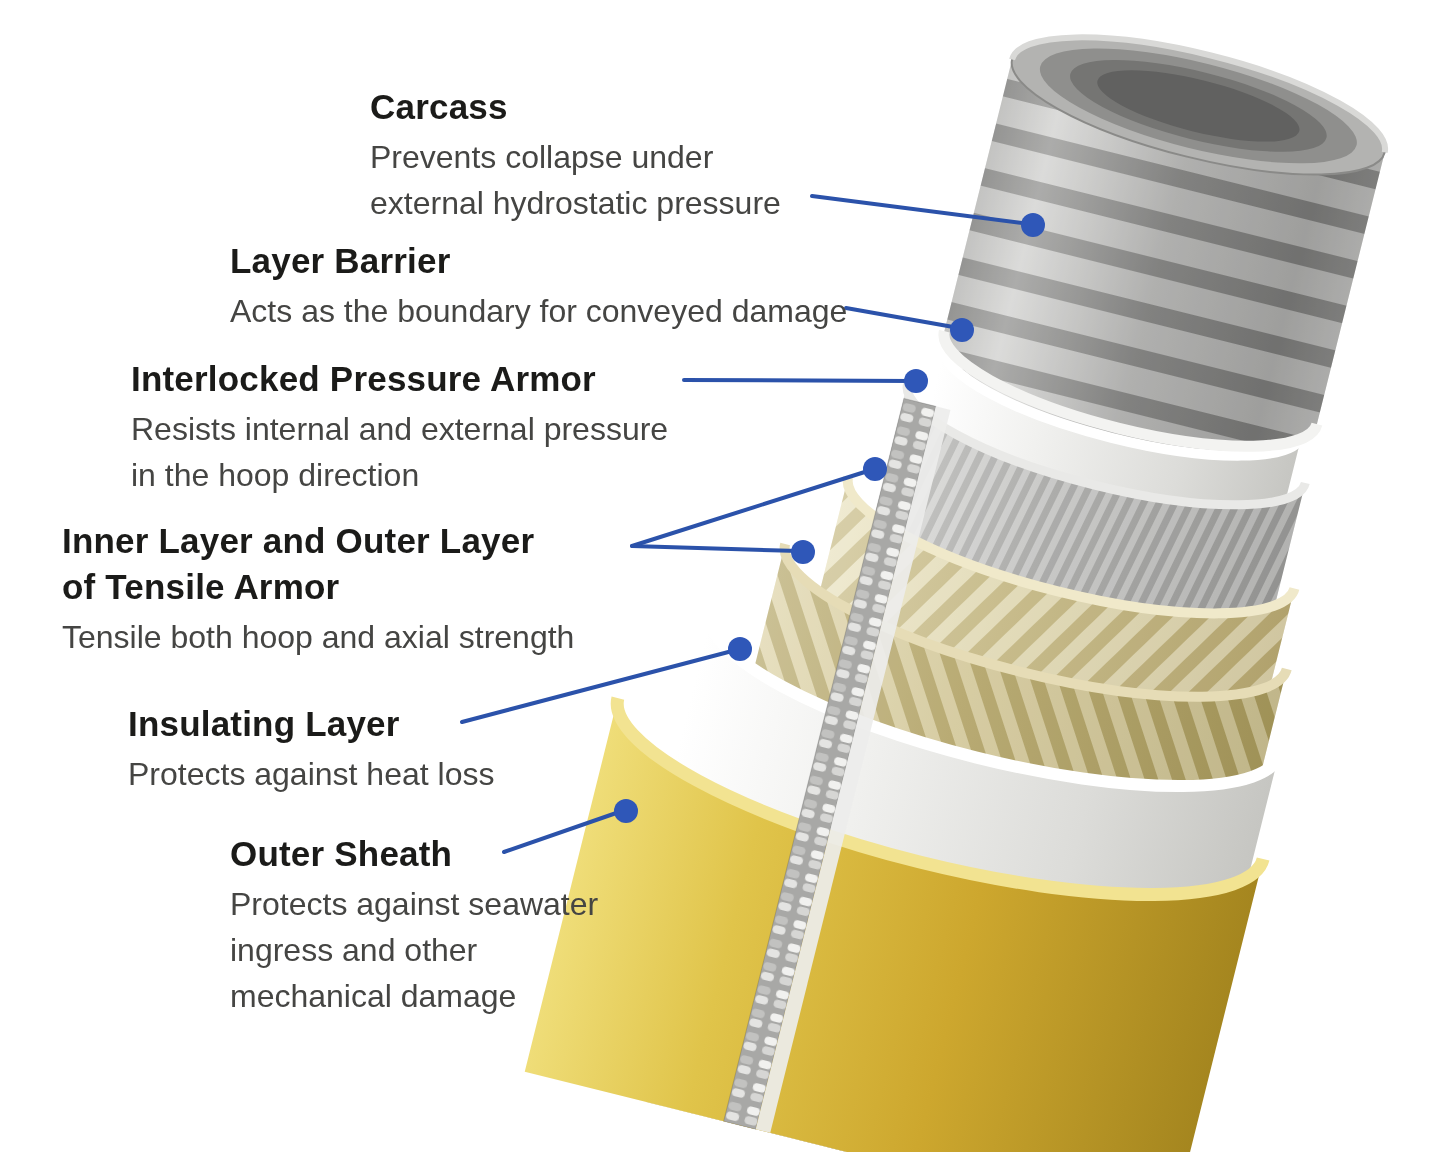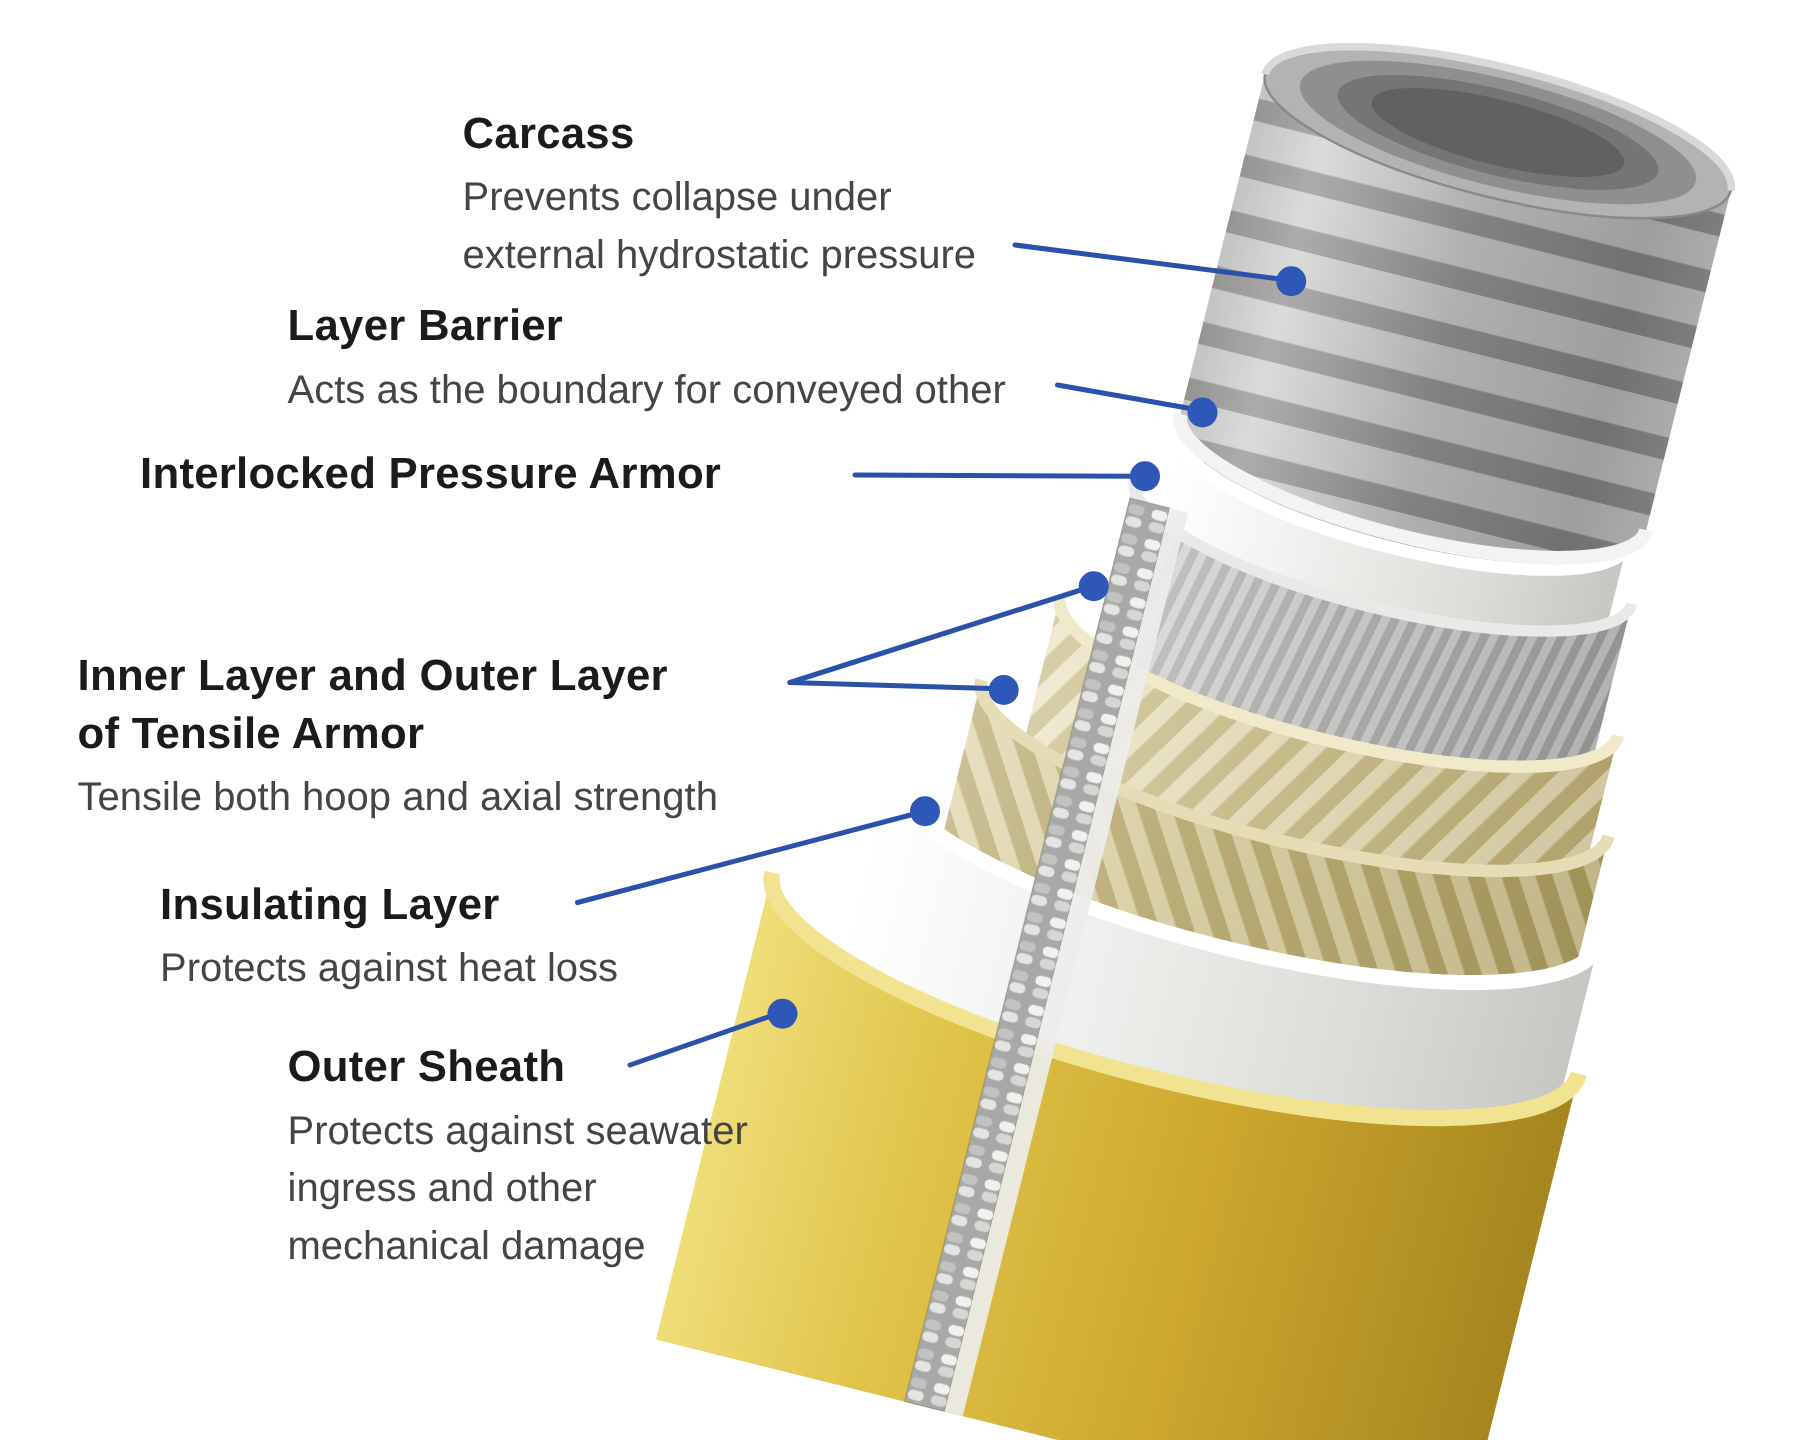--- a/index.html
+++ b/index.html
@@ -173,25 +173,27 @@
   </svg>
 
   <div class="label" style="left:370px;top:84px">
     <h2 class="label-title">Carcass</h2>
     <p class="label-desc">Prevents collapse under
 external hydrostatic pressure</p>
   </div>
 
   <div class="label" style="left:230px;top:238px">
     <h2 class="label-title">Layer Barrier</h2>
-    <p class="label-desc">Acts as the boundary for conveyed other</p>
-  </div>
-
-  <div class="label" style="left:112px;top:356px">
+    <p class="label-desc">Acts as the boundary for conveyed damage</p>
+  </div>
+
+  <div class="label" style="left:131px;top:356px">
     <h2 class="label-title">Interlocked Pressure Armor</h2>
+    <p class="label-desc">Resists internal and external pressure
+in the hoop direction</p>
   </div>
 
   <div class="label" style="left:62px;top:518px">
     <h2 class="label-title">Inner Layer and Outer Layer
 of Tensile Armor</h2>
     <p class="label-desc">Tensile both hoop and axial strength</p>
   </div>
 
   <div class="label" style="left:230px;top:831px">
     <h2 class="label-title">Outer Sheath</h2>

